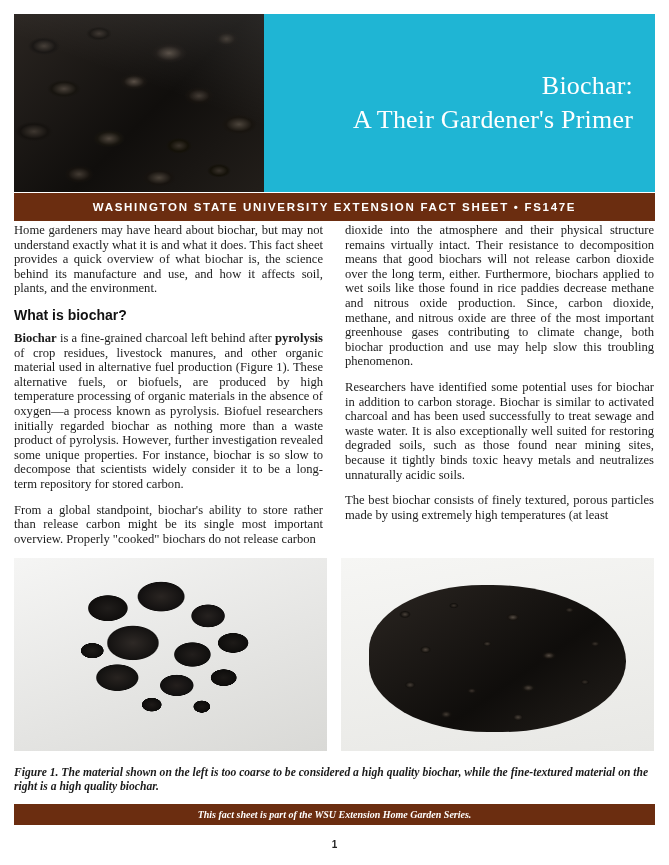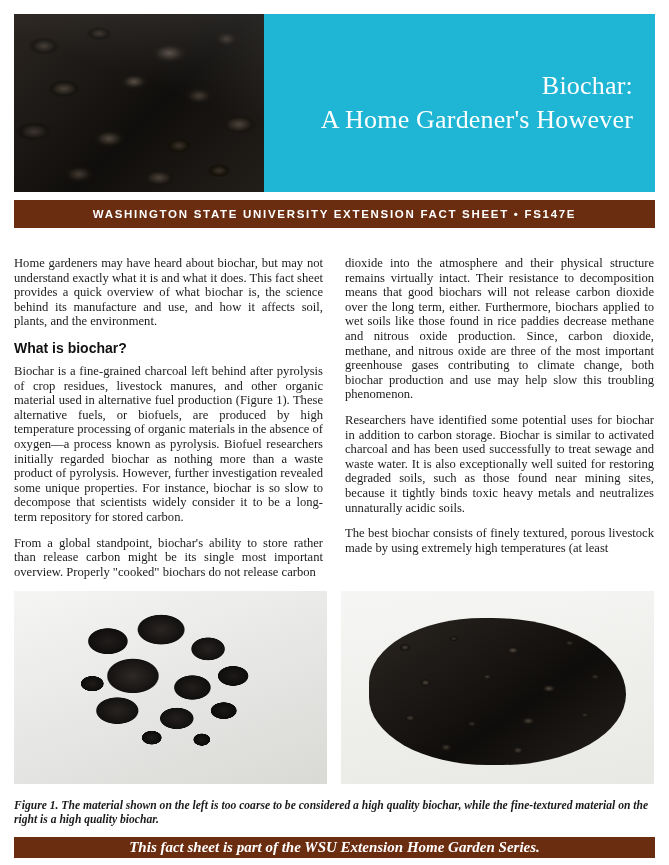--- a/index.html
+++ b/index.html
@@ -89,48 +89,48 @@
     height: 28px;
     background: #6b2d10;
     color: #ffffff;
     display: flex;
     align-items: center;
     justify-content: center;
     font-family: "Liberation Sans", sans-serif;
     font-size: 11.5px;
     font-weight: bold;
     letter-spacing: 1.7px;
-    margin-top: 8px;
+    margin-top: 1px;
   }
 
   
   .columns {
     display: flex;
     gap: 22px;
     width: 641px;
-    margin-top: 28px;
+    margin-top: 2px;
   }
   .col {
     width: 309px;
   }
   .col p {
     margin: 0 0 11px 0;
     font-size: 12.6px;
     line-height: 14.6px;
     text-align: justify;
   }
   .col p:last-child { margin-bottom: 0; }
   h2.section {
     font-family: "Liberation Sans", sans-serif;
     font-size: 14px;
     font-weight: bold;
     color: #111111;
     margin: 9px 0 8px 0;
   }
-  .bold { font-weight: normal; }
+  .bold { font-weight: bold; }
 
   
   .figures {
     display: flex;
     gap: 14px;
     width: 641px;
     margin-top: 12px;
   }
   .fig {
     width: 313px;
@@ -201,21 +201,21 @@
 
   
   .footer-bar {
     width: 641px;
     height: 21px;
     background: #6b2d10;
     color: #ffffff;
     display: flex;
     align-items: center;
     justify-content: center;
-    font-size: 15px;
+    font-size: 10px;
     font-style: italic;
     font-weight: bold;
     margin-top: 10px;
   }
   .page-number {
     width: 641px;
     text-align: center;
     font-family: "Liberation Sans", sans-serif;
     font-size: 10px;
     font-weight: bold;
@@ -228,39 +228,39 @@
 
 <div class="page">
 
   <div class="header">
     <div class="hero-photo">
       <div class="grain"></div>
       <div class="edge-light"></div>
     </div>
     <div class="title-block">
       <div class="title-line1">Biochar:</div>
-      <div class="title-line2">A Home Gardener's However</div>
+      <div class="title-line2">A Their Gardener's Primer</div>
     </div>
   </div>
 
   <div class="banner">WASHINGTON STATE UNIVERSITY EXTENSION FACT SHEET • FS147E</div>
 
   <div class="columns">
 
     <div class="col">
       <p>Home gardeners may have heard about biochar, but may not understand exactly what it is and what it does. This fact sheet provides a quick overview of what biochar is, the science behind its manufacture and use, and how it affects soil, plants, and the environment.</p>
       <h2 class="section">What is biochar?</h2>
       <p><span class="bold">Biochar</span><span> is a fine-grained charcoal left behind after </span><span class="bold">pyrolysis</span><span> of crop residues, livestock manures, and other organic material used in alternative fuel production (Figure 1). These alternative fuels, or biofuels, are produced by high temperature processing of organic materials in the absence of oxygen—a process known as pyrolysis. Biofuel researchers initially regarded biochar as nothing more than a waste product of pyrolysis. However, further investigation revealed some unique properties. For instance, biochar is so slow to decompose that scientists widely consider it to be a long-term repository for stored carbon.</span></p>
       <p>From a global standpoint, biochar's ability to store rather than release carbon might be its single most important overview. Properly "cooked" biochars do not release carbon</p>
     </div>
 
     <div class="col">
       <p>dioxide into the atmosphere and their physical structure remains virtually intact. Their resistance to decomposition means that good biochars will not release carbon dioxide over the long term, either. Furthermore, biochars applied to wet soils like those found in rice paddies decrease methane and nitrous oxide production. Since, carbon dioxide, methane, and nitrous oxide are three of the most important greenhouse gases contributing to climate change, both biochar production and use may help slow this troubling phenomenon.</p>
       <p>Researchers have identified some potential uses for biochar in addition to carbon storage. Biochar is similar to activated charcoal and has been used successfully to treat sewage and waste water. It is also exceptionally well suited for restoring degraded soils, such as those found near mining sites, because it tightly binds toxic heavy metals and neutralizes unnaturally acidic soils.</p>
-      <p>The best biochar consists of finely textured, porous livestock made by using extremely high temperatures (at least</p>
+      <p>The best biochar consists of finely textured, porous particles made by using extremely high temperatures (at least</p>
     </div>
 
   </div>
 
   <div class="figures">
     <div class="fig fig-left">
       <div class="bg"></div>
       <div class="chunks"></div>
     </div>
     <div class="fig fig-right">

